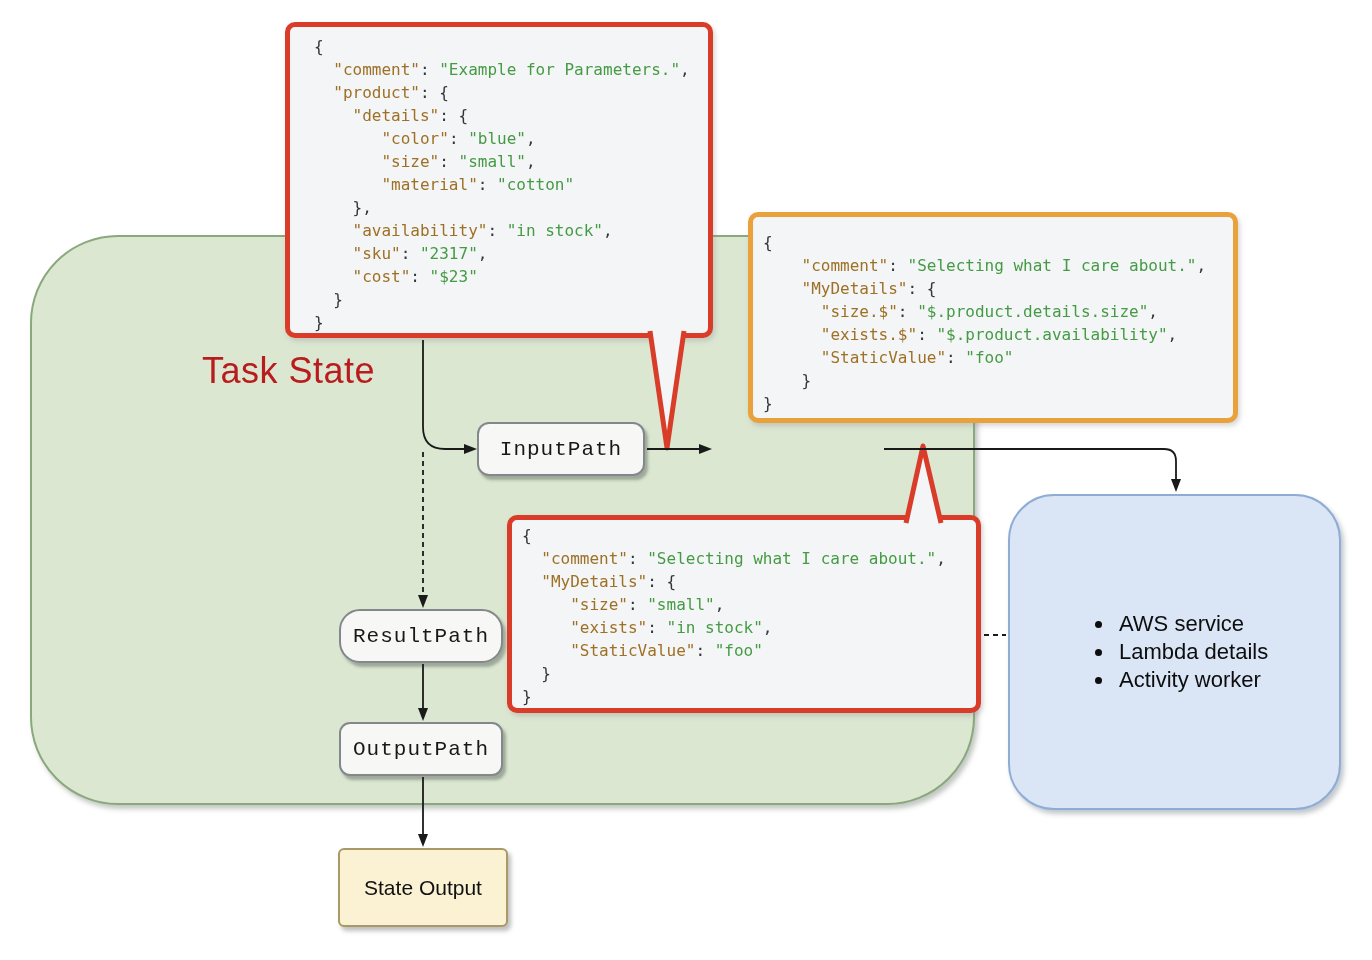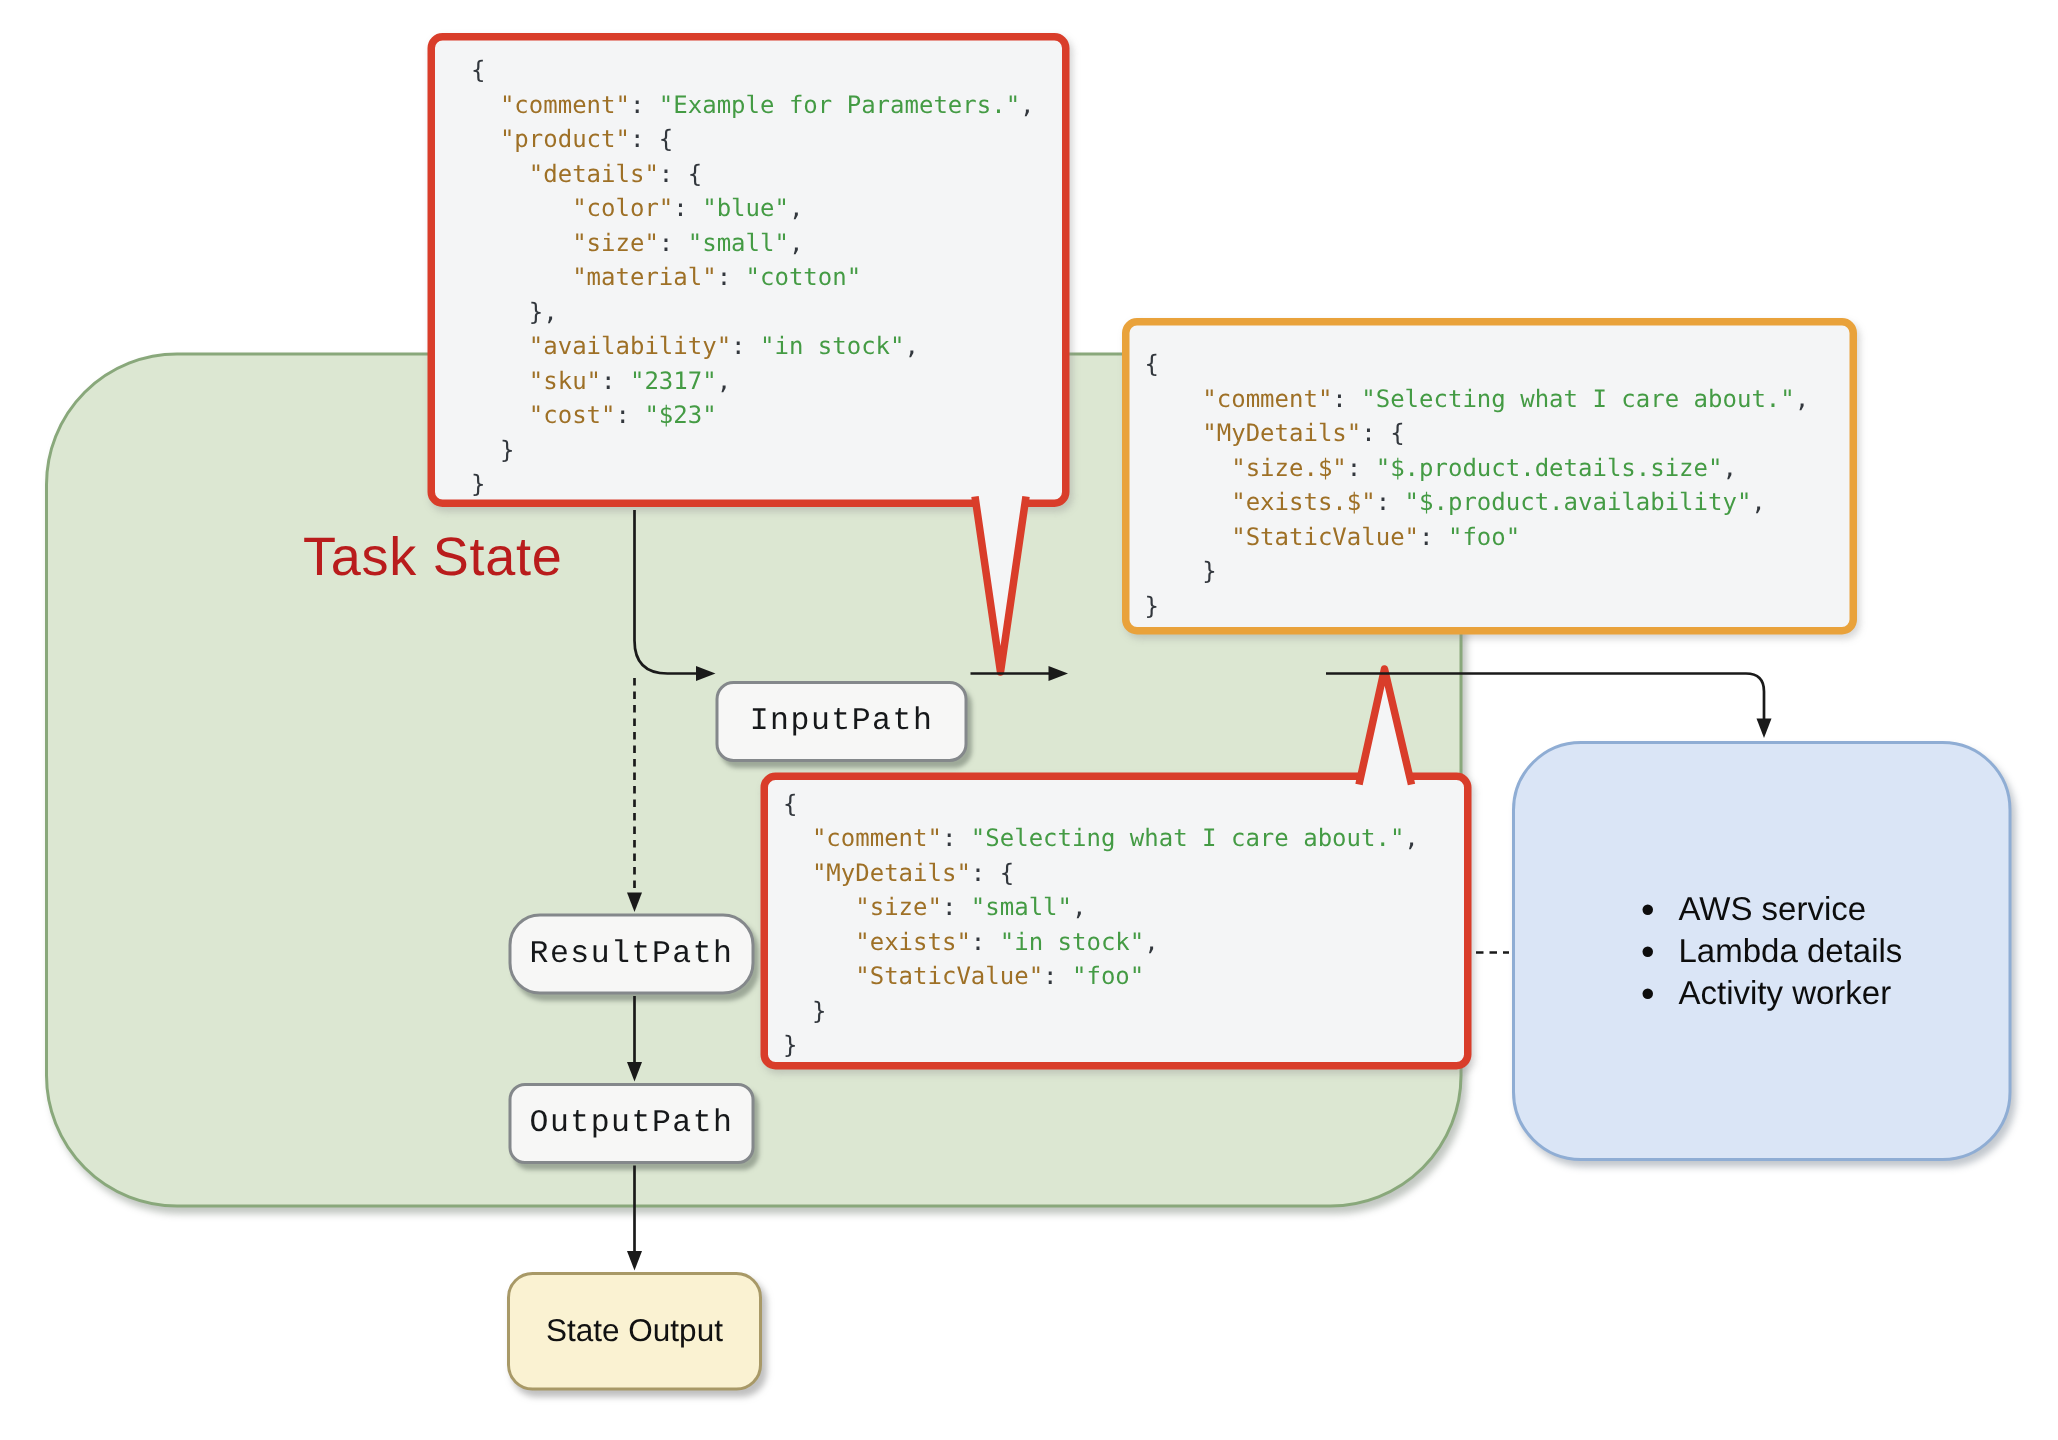--- a/index.html
+++ b/index.html
@@ -26,33 +26,33 @@
 
   #code-state-input{left:285px;top:22px;width:428px;height:316px;padding:8px 0 0 24px;}
   #code-params-spec{left:748px;top:212px;width:490px;height:211px;padding:14px 0 0 10px;}
   #code-effective{left:507px;top:515px;width:474px;height:198px;padding:4px 0 0 10px;}
 
   
   .node{position:absolute;background:#f7f7f6;border:2px solid #84888b;border-radius:12px;
     box-sizing:border-box;display:flex;align-items:center;justify-content:center;
     font-family:"Liberation Mono",monospace;font-size:21px;letter-spacing:1px;color:#16181a;
     box-shadow:3px 4px 3px rgba(96,108,96,.5);z-index:10;}
-  #node-inputpath{left:477px;top:422px;width:168px;height:54px;margin-top:32px;}
+  #node-inputpath{left:477px;top:422px;width:168px;height:54px;}
   #node-parameters{left:712px;top:422px;width:170px;height:54px;}
   #node-resultpath{left:339px;top:609px;width:164px;height:54px;border-radius:21px;}
   #node-outputpath{left:339px;top:722px;width:164px;height:54px;border-radius:11px;}
 
   
   #node-state-output{position:absolute;left:338px;top:848px;width:170px;height:79px;
-    background:#faf2d2;border:2px solid #a89967;border-radius:17px;box-sizing:border-box;
+    background:#faf2d2;border:2px solid #a89967;border-radius:6px;box-sizing:border-box;
     display:flex;align-items:center;justify-content:center;font-size:21px;color:#111;
     box-shadow:3px 4px 4px rgba(130,130,130,.5);z-index:10;}
 
   
-  #services-box{position:absolute;left:1008px;top:494px;width:333px;height:280px;
+  #services-box{position:absolute;left:1008px;top:494px;width:333px;height:316px;
     background:#dae5f6;border:2px solid #8fadd4;border-radius:46px;box-sizing:border-box;
     display:flex;align-items:center;box-shadow:3px 4px 5px rgba(120,130,145,.45);z-index:10;}
   #services-box ul{margin:0;padding-left:105px;font-size:22px;line-height:28px;color:#0d0d0d;}
   #services-box li{padding-left:4px;}
 
   
   #connector-layer{position:absolute;left:0;top:0;width:1372px;height:960px;
     pointer-events:none;z-index:50;}
   .arrow{stroke:#1a1a1a;stroke-width:1.8;fill:none;}
   .dashed{stroke-dasharray:5,4;}

